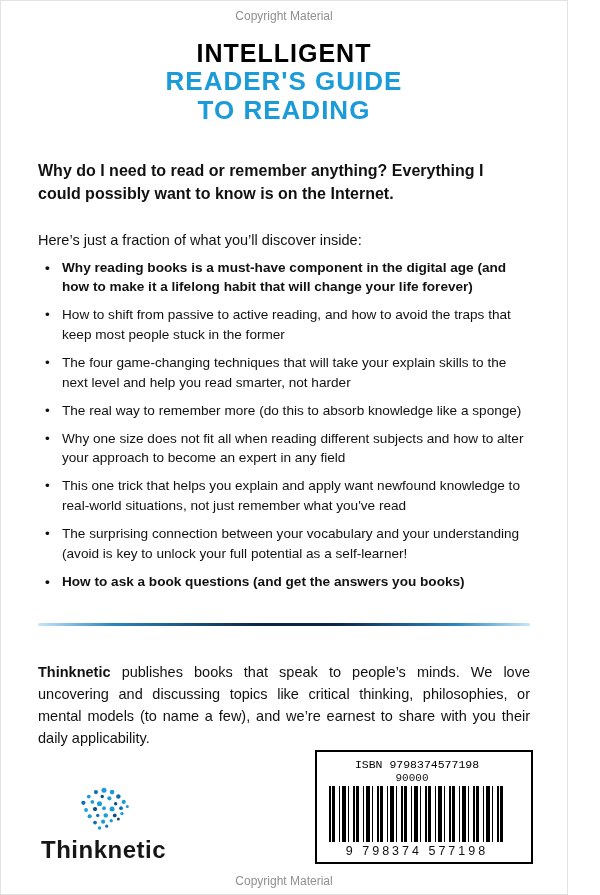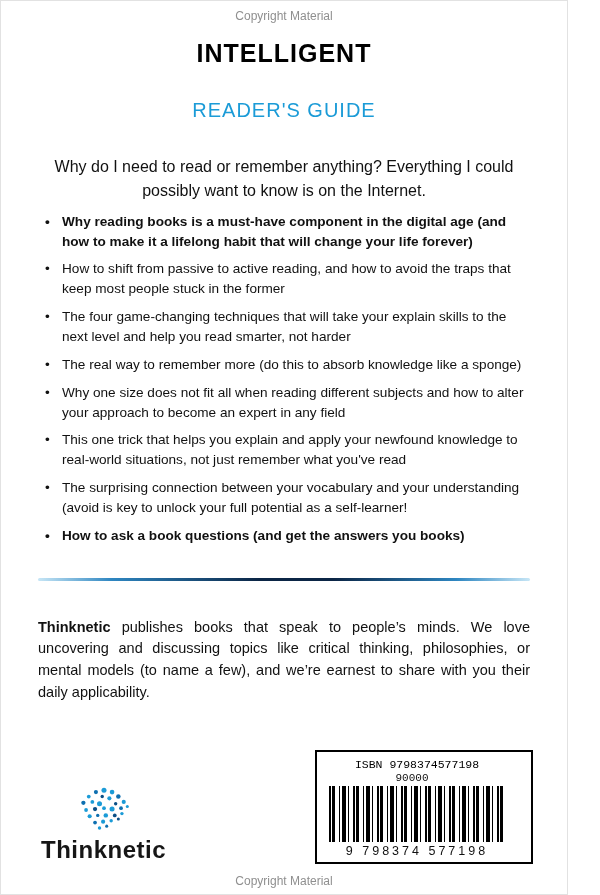--- a/index.html
+++ b/index.html
@@ -20,30 +20,29 @@
   }
   .copyright-top { padding-top:8px; }
   .copyright-bottom { position:absolute; bottom:6px; left:0; right:0; }
 
   .title-block { text-align:center; margin-top:16px; line-height:1.12; }
   .title-black {
     font-size:25px; font-weight:bold; color:#000;
     letter-spacing:1px;
   }
   .title-blue {
-    font-size:20px; font-weight:normal; color:var(--accent,#1b9bd7);
+    font-size:26px; font-weight:bold; color:var(--accent,#1b9bd7);
     letter-spacing:1px;
-    margin-top:32px;
   }
 
   .content { padding:0 37px; }
 
   .hook {
     margin:34px 0 0 0;
-    font-size:16px; font-weight:normal; line-height:1.45;text-align:center;
+    font-size:16px; font-weight:bold; line-height:1.45;
   }
   .intro {
     margin:26px 0 0 0;
     font-size:14.5px;
   }
   ul.discover {
     list-style:none; margin:10px 0 0 0; padding:0;
   }
   ul.discover li {
     display:flex;
@@ -131,24 +130,26 @@
 </head>
 <body>
 
 <div class="page">
 
   <div class="copyright-top">Copyright Material</div>
 
   <div class="title-block">
     <div class="title-black">INTELLIGENT</div>
     <div class="title-blue">READER'S GUIDE</div>
+    <div class="title-blue">TO READING</div>
   </div>
 
   <div class="content">
     <p class="hook">Why do I need to read or remember anything? Everything I could possibly want to know is on the Internet.</p>
+    <p class="intro">Here’s just a fraction of what you’ll discover inside:</p>
     <ul class="discover">
         <li class="bold">
           <span class="marker">•</span>
           <span class="btext">Why reading books is a must-have component in the digital age (and how to make it a lifelong habit that will change your life forever)</span>
         </li>
         <li>
           <span class="marker">•</span>
           <span class="btext">How to shift from passive to active reading, and how to avoid the traps that keep most people stuck in the former</span>
         </li>
         <li>
@@ -158,21 +159,21 @@
         <li>
           <span class="marker">•</span>
           <span class="btext">The real way to remember more (do this to absorb knowledge like a sponge)</span>
         </li>
         <li>
           <span class="marker">•</span>
           <span class="btext">Why one size does not fit all when reading different subjects and how to alter your approach to become an expert in any field</span>
         </li>
         <li>
           <span class="marker">•</span>
-          <span class="btext">This one trick that helps you explain and apply your newfound knowledge to real-world situations, not just remember what you've read</span>
+          <span class="btext">This one trick that helps you explain and apply want newfound knowledge to real-world situations, not just remember what you've read</span>
         </li>
         <li>
           <span class="marker">•</span>
           <span class="btext">The surprising connection between your vocabulary and your understanding (avoid is key to unlock your full potential as a self-learner!</span>
         </li>
         <li class="bold">
           <span class="marker">•</span>
           <span class="btext">How to ask a book questions (and get the answers you books)</span>
         </li>
       </ul>

